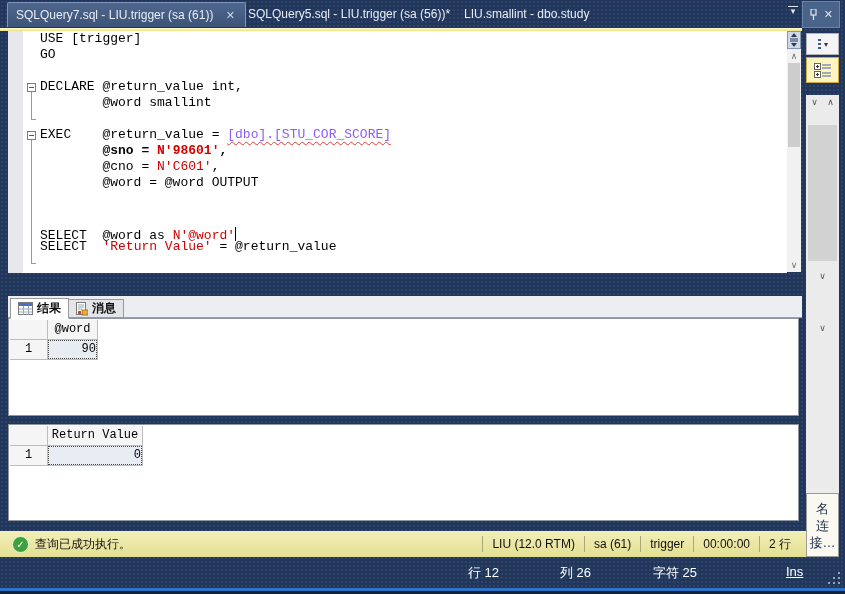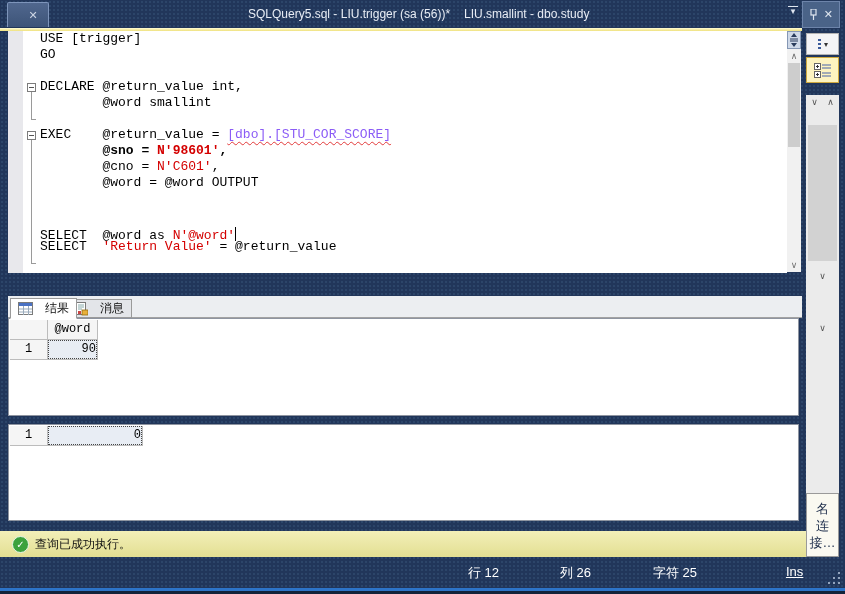--- a/index.html
+++ b/index.html
@@ -47,22 +47,22 @@
   
   #h-row{position:absolute;left:8px;top:273px;width:727px;height:17px;background:#f0f0f0;margin-top:44px;}
   #zoom-box{position:absolute;left:0;top:0;width:66px;height:17px;background:#fff;border:1px solid #8a8a8a;
     box-sizing:border-box;font-size:11px;color:#222;line-height:15px;padding-left:5px;}
   #zoom-box .dd{position:absolute;right:2px;top:0;font-size:8px;color:#444;line-height:15px;}
   .h-arrow{position:absolute;top:1px;width:14px;height:15px;color:#b9b9b9;font-size:12px;line-height:15px;
     text-align:center;}
   
   #res-tabstrip{position:absolute;left:8px;top:296px;width:794px;height:22px;background:#eceef1;
     border-bottom:1px solid #a2a2a2;box-sizing:border-box;}
-  .res-tab{position:absolute;top:2px;height:20px;display:flex;align-items:center;gap:12px;
-    font-size:12px;color:#111;padding:0 7px;border:1px solid #9a9a9a;box-sizing:border-box;}
+  .res-tab{position:absolute;top:2px;height:20px;display:flex;align-items:center;gap:4px;
+    font-size:12px;color:#111;padding:0 7px;border:1px solid #9a9a9a;box-sizing:border-box;font-weight:bold;}
   .res-tab.active{background:#fff;border-bottom:1px solid #fff;height:21px;z-index:2;}
   .res-tab.inactive{background:#e3e5e9;top:3px;height:19px;}
   .grid-panel{position:absolute;left:8px;width:791px;background:#fff;border:1px solid #8e94a0;
     box-sizing:border-box;overflow:hidden;}
   .grid{position:absolute;left:1px;top:1px;font-family:"Liberation Mono","DejaVu Sans Mono",monospace;
     font-size:12px;color:#000;}
   .g-row{display:flex;}
   .g-cell{box-sizing:border-box;border-right:1px solid #bcbcbc;border-bottom:1px solid #bcbcbc;
     height:20px;line-height:19px;text-align:right;}
   .g-head{background:#f5f5f5;text-align:center;}
@@ -99,20 +99,21 @@
   .navies{color:#dfe6f0;}
 </style>
 </head>
 <body>
 
 <div id="stage">
 
   <div id="tabbar">
     <div id="doc-tabs">
         <div class="doc-tab active" style="left: 7px;">
+          <span>SQLQuery7.sql - LIU.trigger (sa (61))</span>
           <span class="close">✕</span>
         </div>
         <div class="doc-tab" style="left: 240px;">
           <span>SQLQuery5.sql - LIU.trigger (sa (56))*</span>
         </div>
         <div class="doc-tab" style="left: 456px;">
           <span>LIU.smallint - dbo.study</span>
         </div>
       </div>
     <div id="tab-dropdown">
@@ -215,31 +216,42 @@
           <div class="g-cell g-rownum" style="width: 38px;">1</div>
           <div class="g-cell g-val" style="width: 50px;">
             <div class="cell-sel">90</div>
           </div>
         </div>
       </div>
   </div>
   <div class="grid-panel" style="top:424px;height:97px;">
     <div class="grid">
         <div class="g-row">
+          <div class="g-cell g-head" style="width: 38px;"></div>
+          <div class="g-cell g-head" style="width: 95px;">Return Value</div>
+        </div>
+        <div class="g-row">
           <div class="g-cell g-rownum" style="width: 38px;">1</div>
           <div class="g-cell g-val" style="width: 95px;">
             <div class="cell-sel">0</div>
           </div>
         </div>
       </div>
   </div>
 
   <div id="statusbar">
     <span id="status-icon">✓</span>
     <span>查询已成功执行。</span>
+    <div id="status-right">
+        <span>LIU (12.0 RTM)</span>
+        <span>sa (61)</span>
+        <span>trigger</span>
+        <span>00:00:00</span>
+        <span>2 行</span>
+      </div>
   </div>
 
   <div id="bottombar">
     <span style="left:468px;">行 12</span>
     <span style="left:560px;">列 26</span>
     <span style="left:653px;">字符 25</span>
     <span style="left:786px;text-decoration:underline;">Ins</span>
   </div>
   <div id="grip">
     <i style="left:12px;top:12px;"></i>

